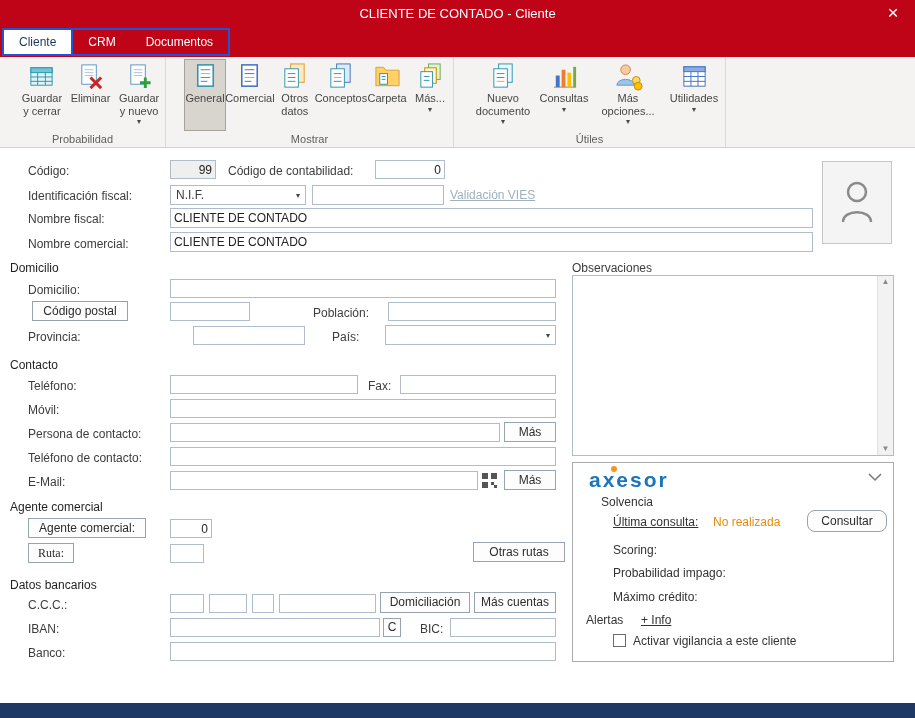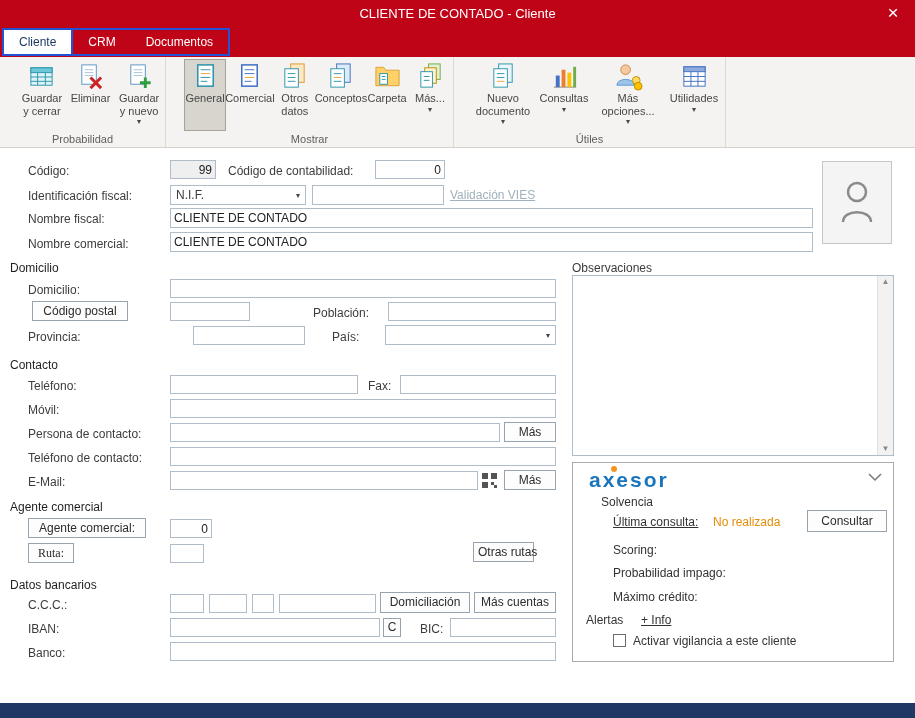--- a/index.html
+++ b/index.html
@@ -348,21 +348,21 @@
         <rect x="12" y="12" width="3" height="3" fill="#555"></rect>
       </svg>
   </span>
   <div class="btn" style="left:504px;top:470px;width:52px;">Más</div>
 
   <span class="sect" style="left:10px;top:500px;">Agente comercial</span>
   <div class="btn" style="left:28px;top:518px;width:118px;">Agente comercial:</div>
   <input class="fld num" style="left: 170px; top: 519px; width: 42px;" value="0">
   <div class="btn" style="left:28px;top:543px;width:46px;font-family:Liberation Serif, serif;">Ruta:</div>
   <input class="fld" style="left: 170px; top: 544px; width: 34px;" value="">
-  <div class="btn" style="left:473px;top:542px;width:61px;">Otras rutas</div>
+  <div class="btn" style="left:473px;top:542px;width:92px;">Otras rutas</div>
 
   <span class="sect" style="left:10px;top:578px;">Datos bancarios</span>
   <span class="lbl" style="left:28px;top:598px;">C.C.C.:</span>
   <input class="fld" style="left: 170px; top: 594px; width: 34px;" value="">
   <input class="fld" style="left: 209px; top: 594px; width: 38px;" value="">
   <input class="fld" style="left: 252px; top: 594px; width: 22px;" value="">
   <input class="fld" style="left: 279px; top: 594px; width: 97px;" value="">
   <div class="btn" style="left:380px;top:592px;width:90px;height:21px;line-height:19px;">Domiciliación</div>
   <div class="btn" style="left:474px;top:592px;width:82px;height:21px;line-height:19px;">Más cuentas</div>
 
@@ -388,21 +388,21 @@
     <div class="axlogo">axesor</div>
     <div class="axdot"></div>
     <span class="axchev">
       <svg width="16" height="10" viewBox="0 0 16 10">
           <polyline points="2,2 8,8 14,2" fill="none" stroke="#777" stroke-width="1.5"></polyline>
         </svg>
     </span>
     <span class="axlbl" style="left:28px;top:32px;">Solvencia</span>
     <span class="axlbl linkblue" style="left:40px;top:52px;">Última consulta:</span>
     <span class="axlbl orange" style="left:140px;top:52px;">No realizada</span>
-    <div class="btn" style="left:234px;top:47px;width:80px;height:22px;line-height:20px;">Consultar</div>
+    <div class="btn" style="left:234px;top:47px;width:80px;height:22px;line-height:20px;border-radius:8px;">Consultar</div>
     <span class="axlbl" style="left:40px;top:80px;">Scoring:</span>
     <span class="axlbl" style="left:40px;top:103px;">Probabilidad impago:</span>
     <span class="axlbl" style="left:40px;top:127px;">Máximo crédito:</span>
     <span class="axlbl" style="left:13px;top:150px;">Alertas</span>
     <span class="axlbl linkblue" style="left:68px;top:150px;">+ Info</span>
     <span class="chk" style="left:40px;top:171px;"></span>
     <span class="axlbl" style="left:60px;top:171px;">Activar vigilancia a este cliente</span>
   </div>
 
   <div class="bottombar"></div>

